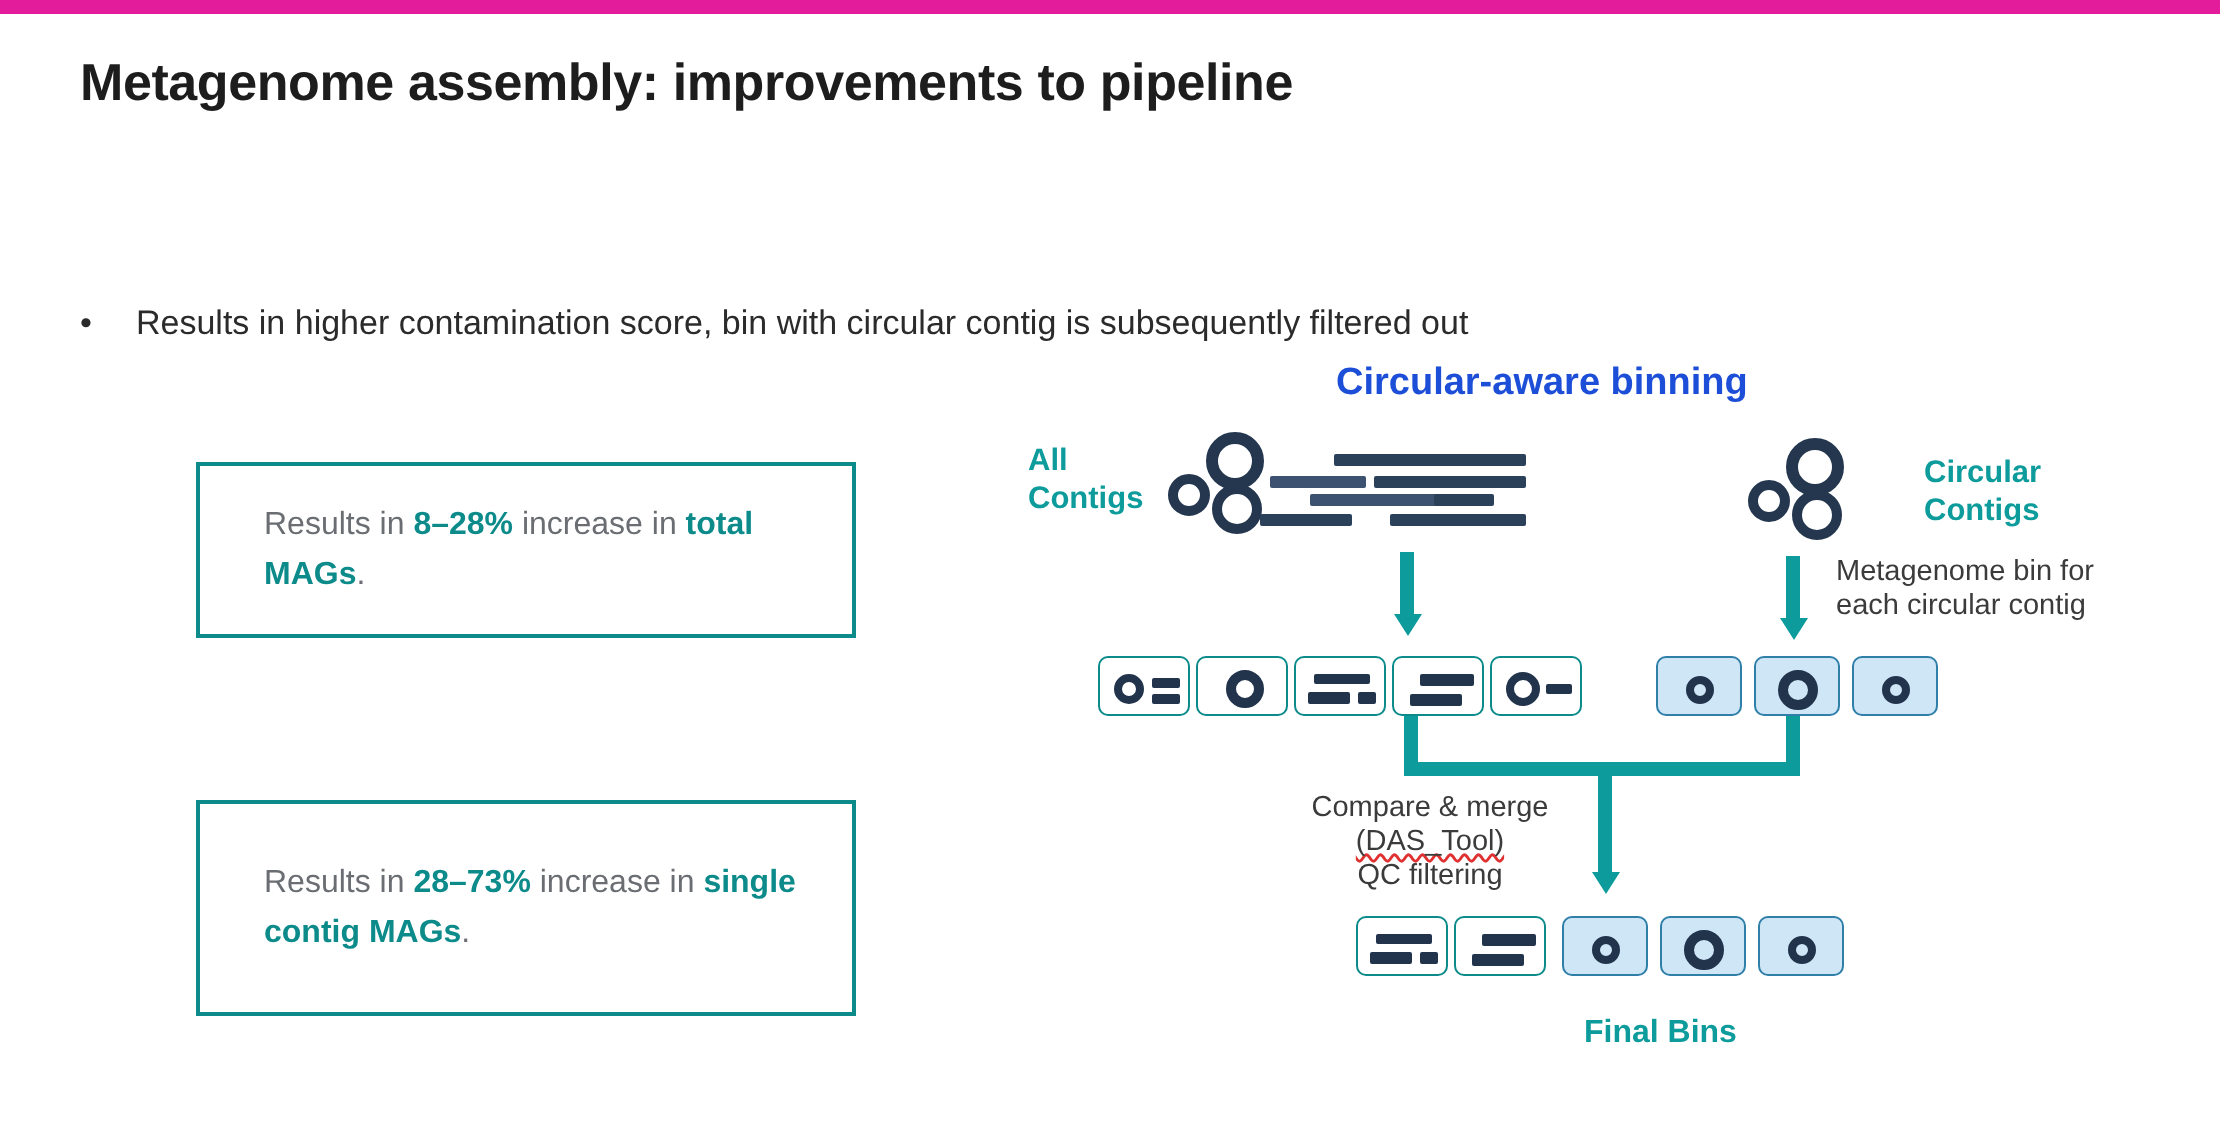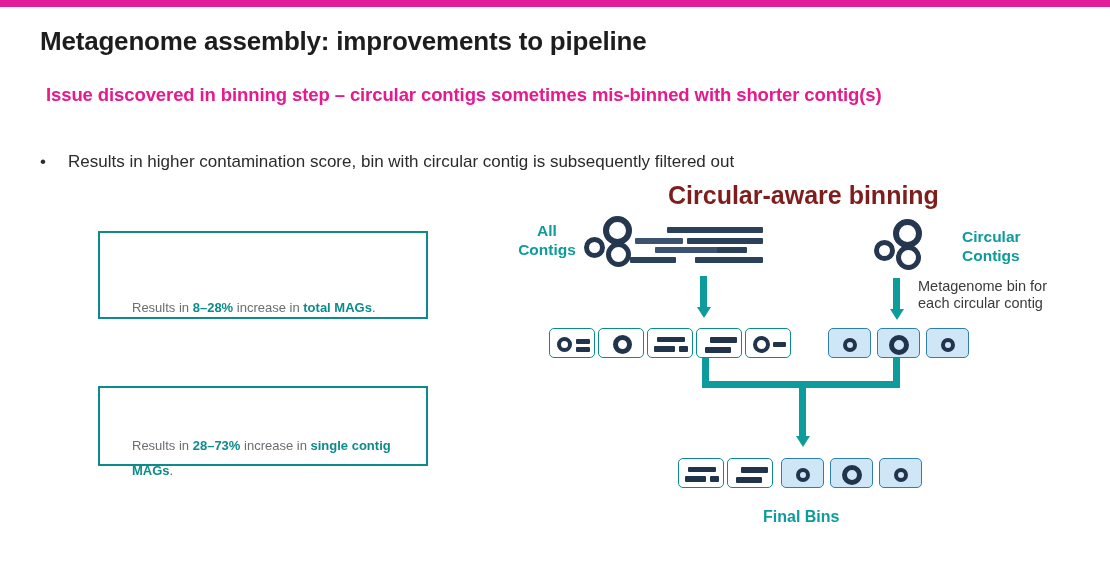--- a/index.html
+++ b/index.html
@@ -38,42 +38,42 @@
   
   .callout{
     position:absolute;
     border:2.5px solid #0d8b8b;
     background:#ffffff;
     box-sizing:border-box;
   }
   .callout .ctext{
     position:absolute;left:32px;right:18px;top:50%;
     transform:translateY(-50%);
-    font-size:13px;color:#6a6d72;line-height:25px;margin-top:32px;
+    font-size:16px;color:#6a6d72;line-height:25px;
   }
   .callout .ctext b{color:#0d8b8b;font-weight:bold;}
   #callout-1{left:98px;top:231px;width:330px;height:88px;}
-  #callout-2{left:98px;top:386px;width:330px;height:80px;}
+  #callout-2{left:98px;top:400px;width:330px;height:108px;}
 
   
   .diagram{position:absolute;left:0;top:0;width:1110px;height:574px;}
 
   .diag-title{
     position:absolute;left:668px;top:181px;
-    font-size:25px;font-weight:bold;color:#7f1d1d;
+    font-size:19px;font-weight:bold;color:#1d4ed8;
     white-space:nowrap;
   }
   .grp-label{
     position:absolute;font-size:15.5px;font-weight:bold;
     color:#0d9b9b;line-height:19px;
   }
-  #label-all{left:514px;top:221px;text-align:center;width:66px;}
+  #label-all{left:514px;top:221px;text-align:left;width:66px;}
   #label-circ{left:962px;top:227px;text-align:left;width:90px;}
   #label-final{
-    position:absolute;left:763px;top:508px;
+    position:absolute;left:792px;top:508px;
     font-size:16px;font-weight:bold;color:#0d9b9b;white-space:nowrap;
   }
 
   .step-note{
     position:absolute;font-size:14.5px;color:#3b3b3b;line-height:17px;
   }
   #note-binning{left:570px;top:277px;text-align:center;width:90px;}
   #note-construct{left:918px;top:278px;text-align:left;width:140px;}
   #note-merge{left:645px;top:396px;text-align:center;width:140px;}
   .spell{
@@ -116,21 +116,20 @@
 </style>
 </head>
 <body>
 
 <div class="slide">
 
   <div class="accent-bar"></div>
 
   <div class="page-title">Metagenome assembly: improvements to pipeline</div>
 
-  <div class="subtitle">Issue discovered in binning step – circular contigs sometimes mis-binned with shorter contig(s)</div>
 
   <div class="bullet-row">
     <span class="bullet-dot">•</span><span>Results in higher contamination score, bin with circular contig is subsequently filtered out</span>
   </div>
 
   <div class="callout" id="callout-1">
     <div class="ctext"><span>Results in </span><b>8–28%</b><span> increase in </span><b>total MAGs</b><span>.</span></div>
   </div>
 
   <div class="callout" id="callout-2">
@@ -169,20 +168,25 @@
     <div>
       <div class="circ" style="left:874px;top:240px;width:21px;height:21px;border-width:5px;"></div>
       <div class="circ" style="left:893px;top:219px;width:29px;height:29px;border-width:6px;"></div>
       <div class="circ" style="left:896px;top:245px;width:25px;height:25px;border-width:5.5px;"></div>
     </div>
 
     <div class="step-note" id="note-construct">
       <div>Metagenome bin for</div>
       <div>each circular contig</div>
     </div>
+    <div class="step-note" id="note-merge">
+      <div>Compare &amp; merge</div>
+      <div class="spell">(DAS_Tool)</div>
+      <div>QC filtering</div>
+    </div>
 
     <div>
       <div class="vline" style="left:700px;top:276px;width:7px;height:32px;"></div>
       <div class="arrowhead" style="left:696.5px;top:307px;"></div>
     </div>
 
     <div>
       <div class="vline" style="left:893px;top:278px;width:7px;height:32px;"></div>
       <div class="arrowhead" style="left:889.5px;top:309px;"></div>
     </div>

